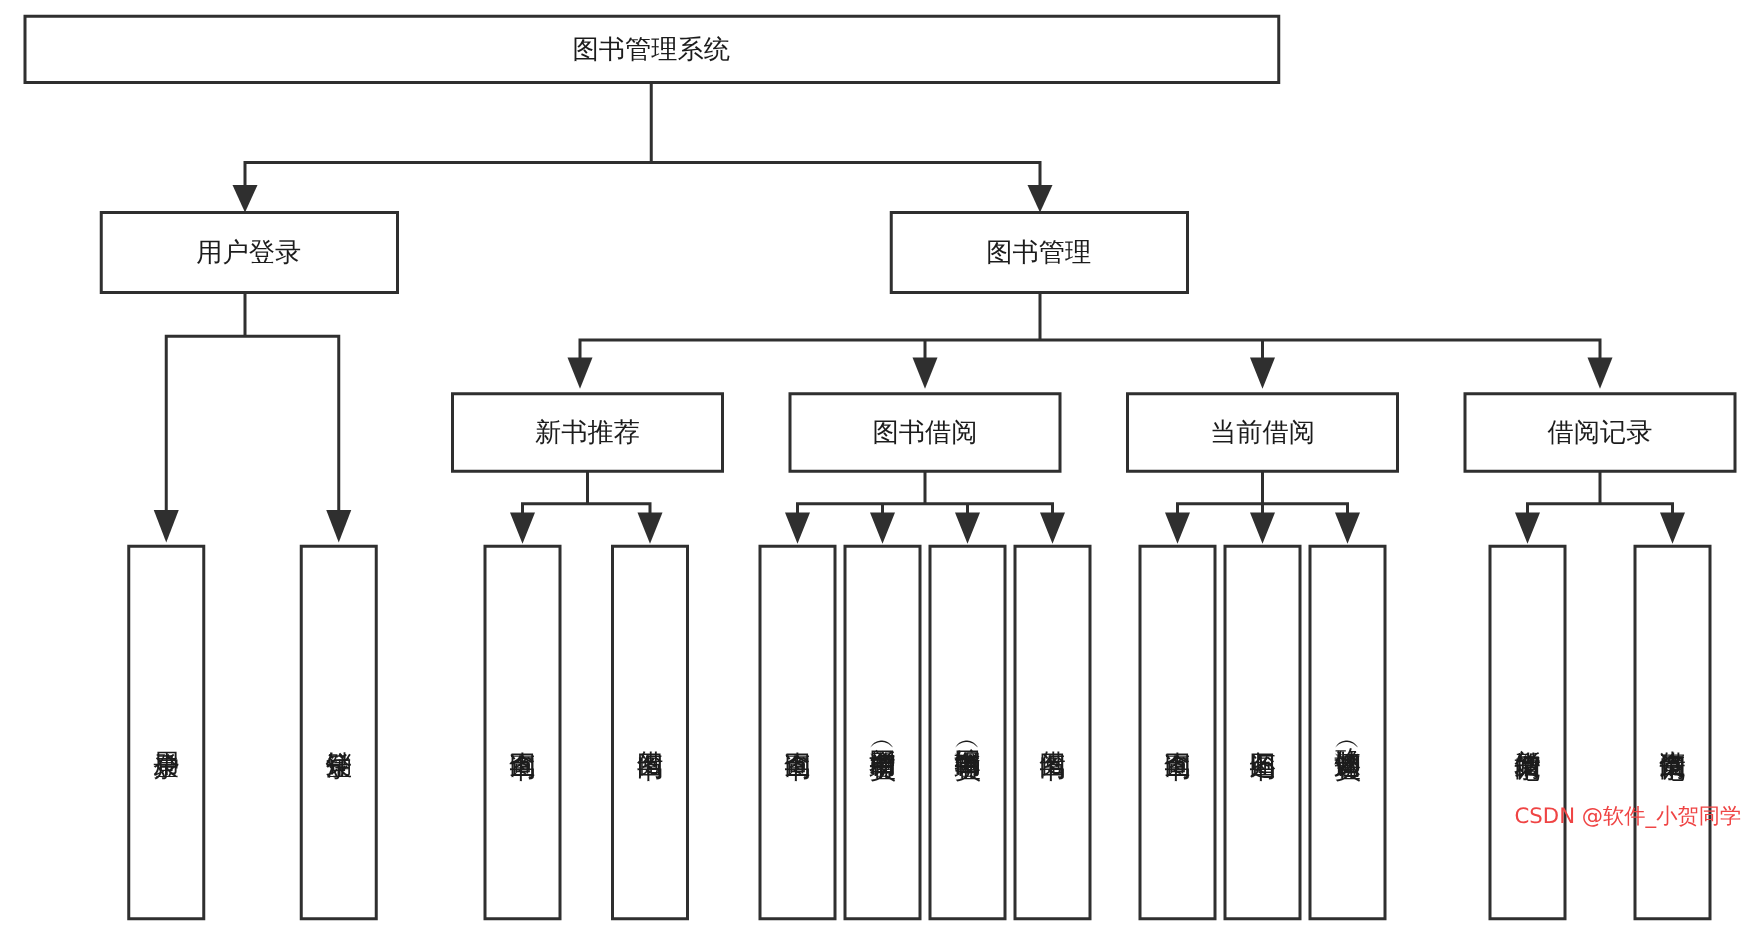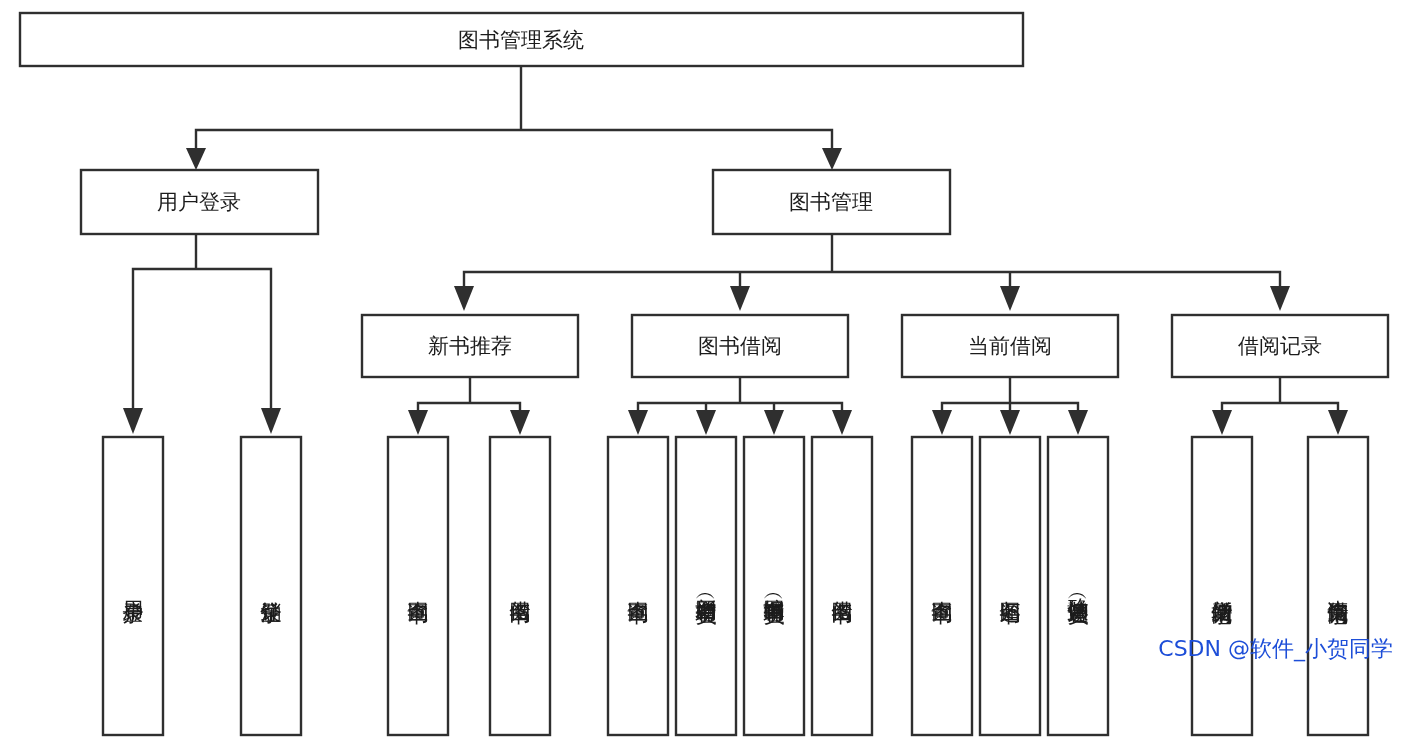--- a/index.html
+++ b/index.html
@@ -55,22 +55,22 @@
     writing-mode: vertical-rl;
     text-orientation: upright;
     text-anchor: middle;
     letter-spacing: 1px;
   }
   .watermark {
     position: absolute;
     right: 12px;
     bottom: 6px;
     font-family: "DejaVu Sans", "Liberation Sans", sans-serif;
-    font-size: 22px;
-    color: #1d4ed8;
+    font-size: 17px;
+    color: #ef4444;
     white-space: nowrap;
     pointer-events: none;
   }
 </style>
 </head>
 <body>
 
 <div id="diagram-root">
   <svg class="tree" viewBox="0 0 1405 747" xmlns="http://www.w3.org/2000/svg">
 

